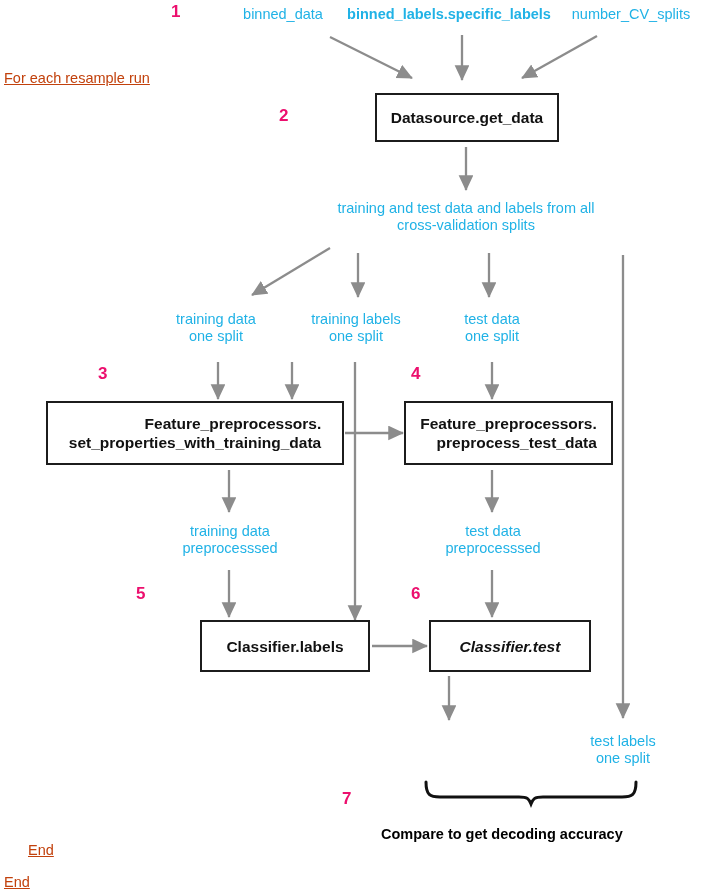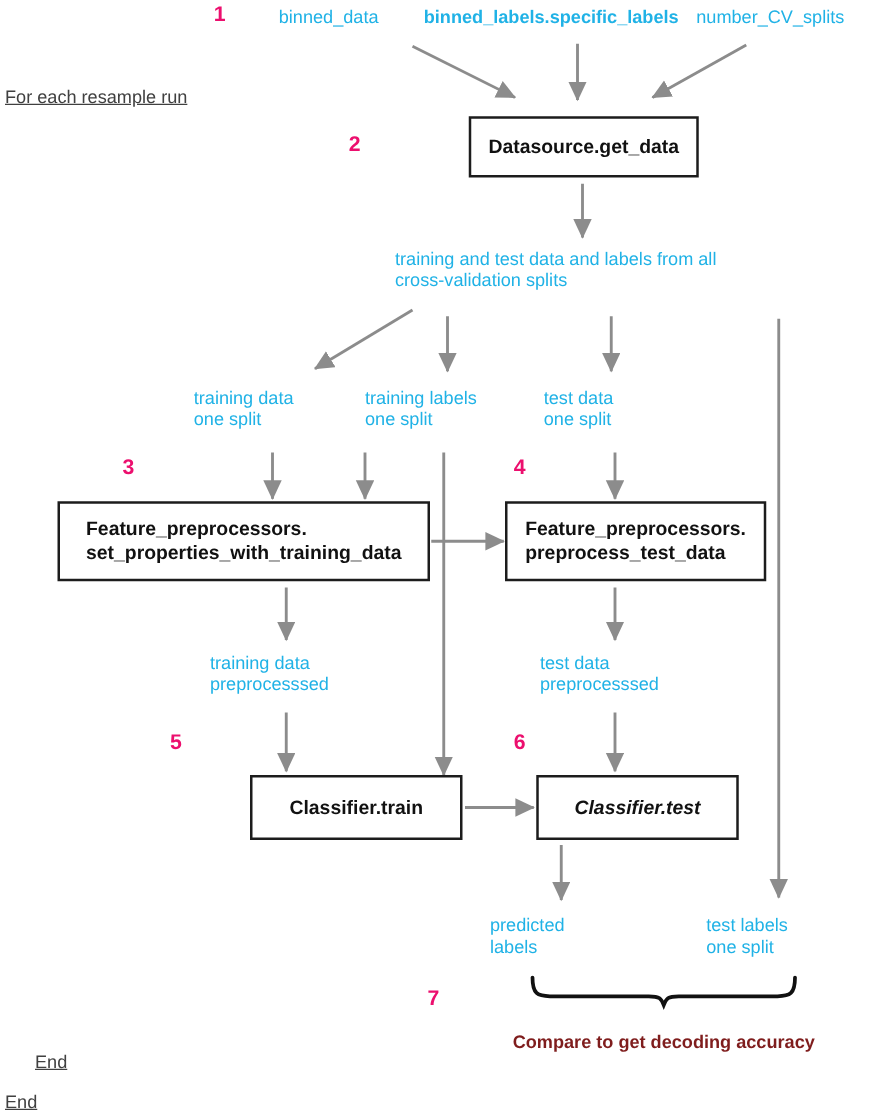--- a/index.html
+++ b/index.html
@@ -34,59 +34,60 @@
     font-size: 17px;
     line-height: 1;
     font-family: "Liberation Sans", sans-serif;
   }
 
   
   .datalabel {
     color: #20b2e6;
     font-size: 14.5px;
     line-height: 17px;
+    text-align: center;
     font-family: "Liberation Sans", sans-serif;
     white-space: pre-line;
   }
 
   
   .looplabel {
-    color: #404040;
+    color: #c2410c;
     font-size: 14.5px;
     line-height: 16px;
     text-decoration: underline;
     font-family: "Liberation Sans", sans-serif;
     white-space: nowrap;
   }
 
   
   .procbox {
     border: 2.5px solid #1c1c1c;
     background: #ffffff;
     box-sizing: border-box;
     display: flex;
     align-items: center;
     justify-content: center;
-    text-align: left;
+    text-align: right;
     color: #111111;
     font-weight: bold;
     font-size: 15.5px;
     line-height: 19px;
     font-family: "Liberation Sans", sans-serif;
     white-space: pre-line;
   }
 
   
   .caption {
-    color: #7f1d1d;
+    color: #000000;
     font-weight: bold;
     font-size: 14.5px;
     font-family: "Liberation Sans", sans-serif;
     white-space: nowrap;
-    text-align: center;
+    text-align: left;
   }
 </style>
 </head>
 <body>
 
 <div id="canvas">
 
   <svg id="arrow-layer" viewBox="0 0 701 893" width="701" height="893">
     <defs>
       <marker id="ah" markerWidth="9" markerHeight="9" refX="6.4" refY="3.2" orient="auto" markerUnits="strokeWidth">
@@ -149,39 +150,37 @@
   <div class="abs datalabel" style="left:557px; top:6px; width:148px;">number_CV_splits</div>
 
   <div class="abs procbox" style="left:375px; top:93px; width:184px; height:49px;">Datasource.get_data</div>
 
   <div class="abs procbox" style="left:46px; top:401px; width:298px; height:64px;">Feature_preprocessors.
 set_properties_with_training_data</div>
 
   <div class="abs procbox" style="left:404px; top:401px; width:209px; height:64px;">Feature_preprocessors.
 preprocess_test_data</div>
 
-  <div class="abs procbox" style="left:200px; top:620px; width:170px; height:52px;">Classifier.train</div>
+  <div class="abs procbox" style="left:200px; top:620px; width:170px; height:52px;">Classifier.labels</div>
 
   <div class="abs procbox" style="left:429px; top:620px; width:162px; height:52px;font-style:italic;">Classifier.test</div>
 
   <div class="abs datalabel" style="left:316px; top:200px; width:300px;">training and test data and labels from all
 cross-validation splits</div>
 
   <div class="abs datalabel" style="left:155px; top:311px; width:122px;">training data
 one split</div>
   <div class="abs datalabel" style="left:292px; top:311px; width:128px;">training labels
 one split</div>
   <div class="abs datalabel" style="left:435px; top:311px; width:114px;">test data
 one split</div>
 
   <div class="abs datalabel" style="left:168px; top:523px; width:124px;">training data
 preprocesssed</div>
   <div class="abs datalabel" style="left:432px; top:523px; width:122px;">test data
 preprocesssed</div>
 
-  <div class="abs datalabel" style="left:392px; top:733px; width:116px;">predicted
-labels</div>
   <div class="abs datalabel" style="left:565px; top:733px; width:116px;">test labels
 one split</div>
 
   <div class="abs caption" style="left:381px; top:826px; width:300px;">Compare to get decoding accuracy</div>
 
 </div>
 
 </body></html>

